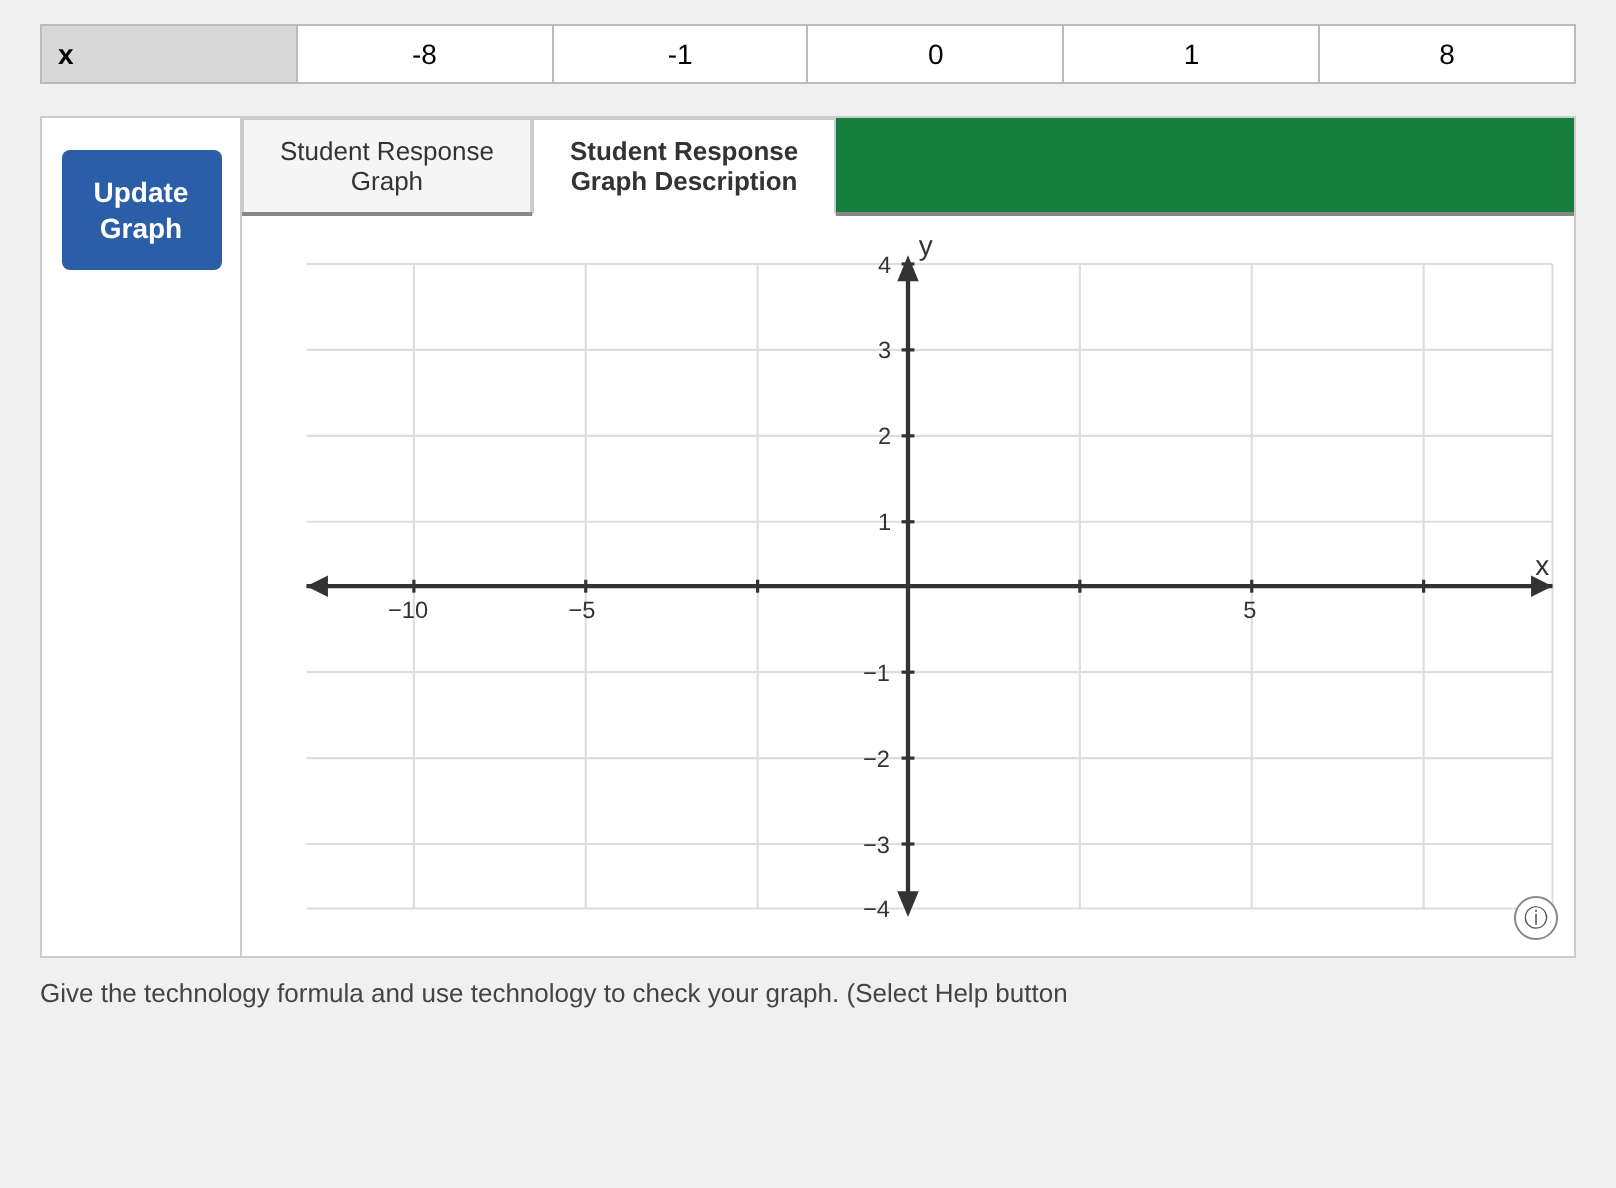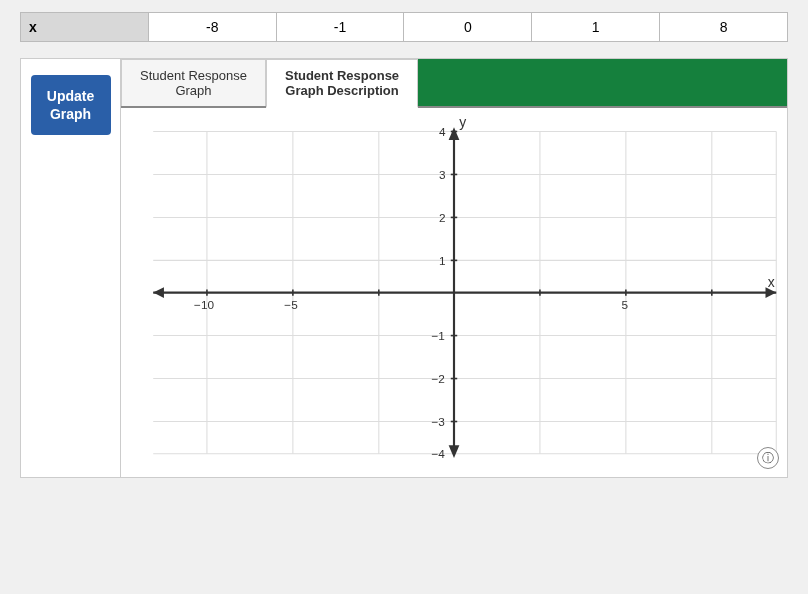--- a/index.html
+++ b/index.html
@@ -263,13 +263,14 @@
         </svg>
 
         
         <div class="info-btn">
           <span>ⓘ</span>
         </div>
       </div>
     </div>
   </div>
 
+  <div class="bottom-text">Give the technology formula and use technology to check your graph. (Select Help button</div>
 </div>
 
 </body></html>

